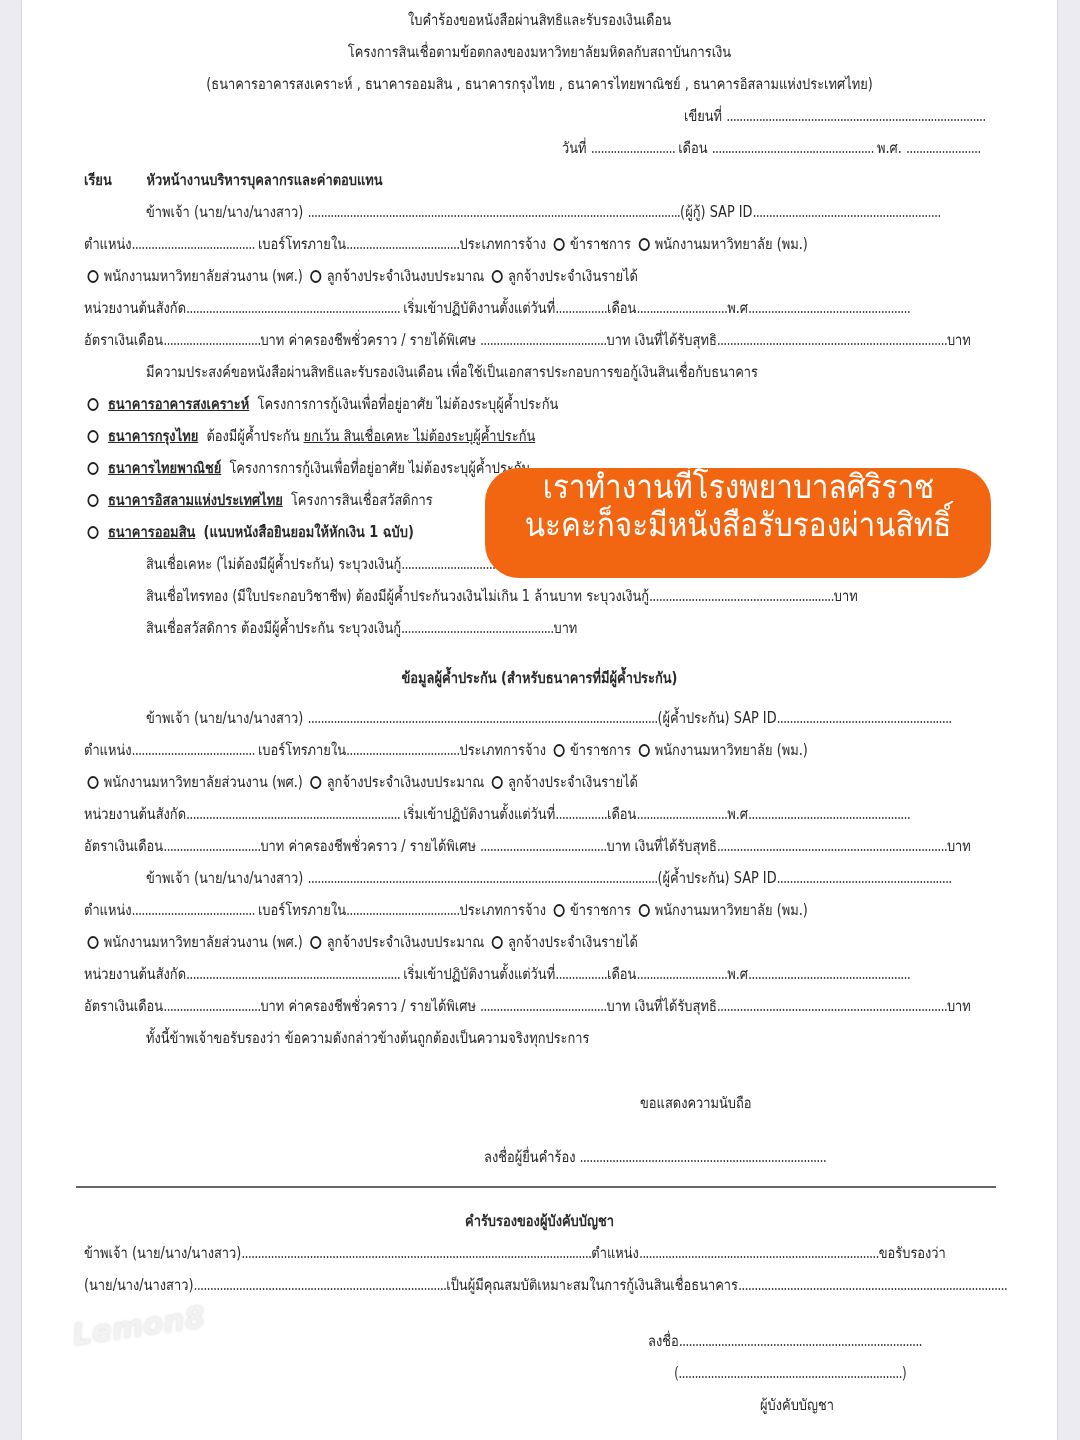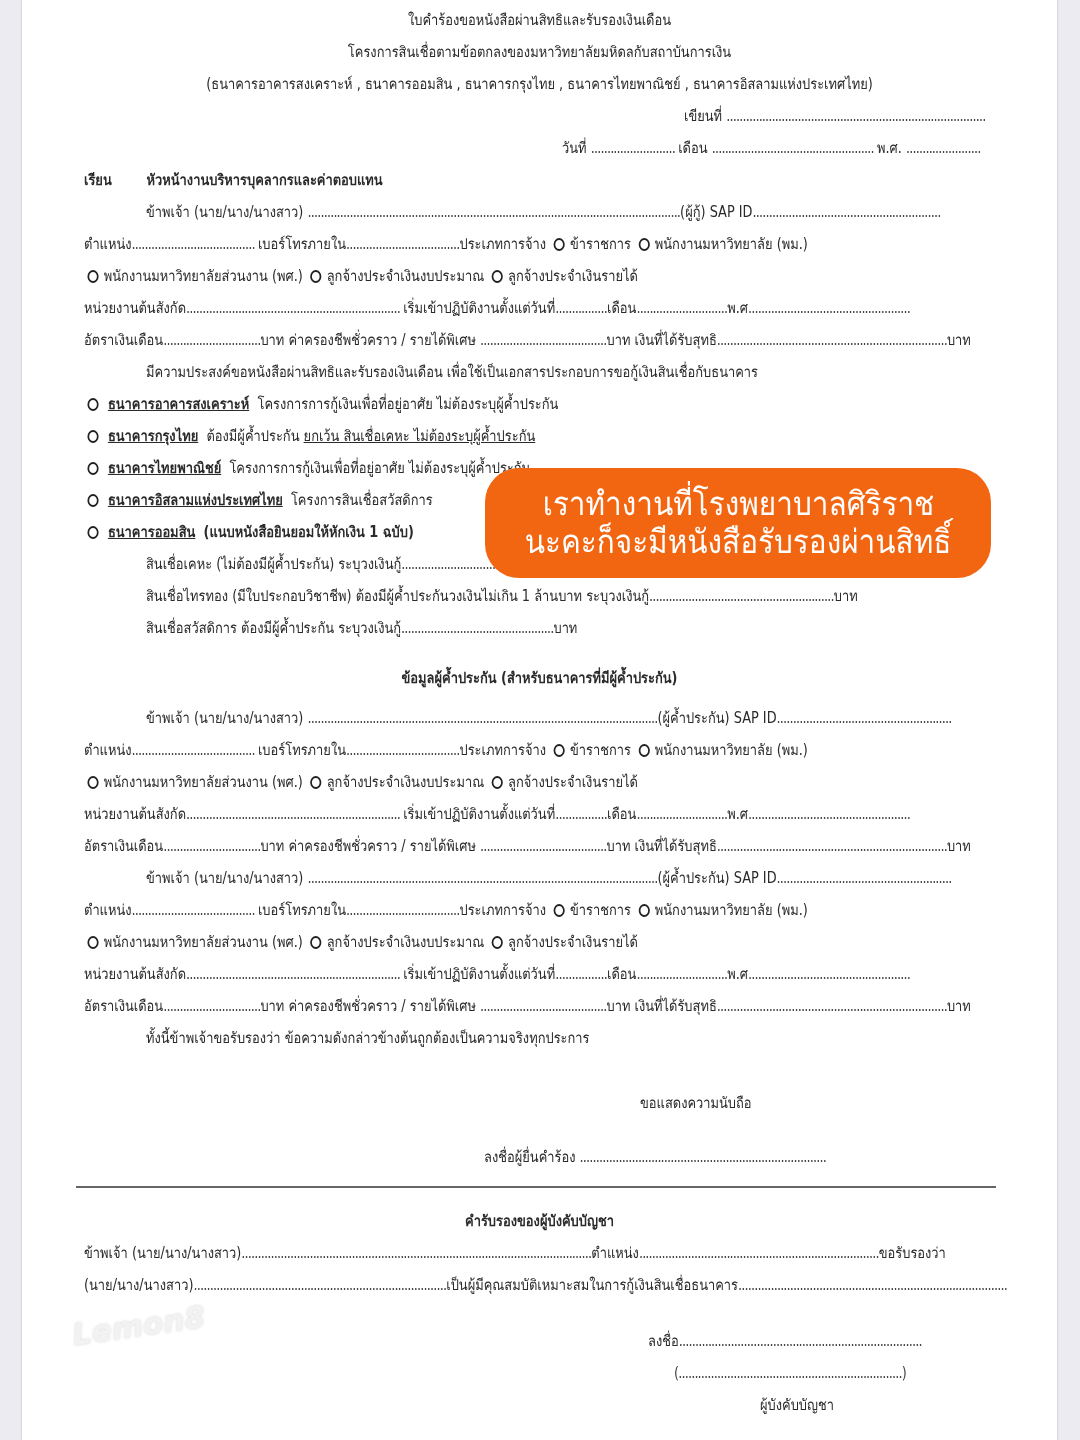--- a/index.html
+++ b/index.html
@@ -28,21 +28,21 @@
     display:inline-block; width:13px; height:13px; border:2.5px solid #222;
     border-radius:50%; vertical-align:-2px; margin:0 6px 0 4px; box-sizing:border-box;
   }
   .ul { text-decoration:underline; }
   .rule {
     position:absolute; left:54px; width:920px; top:1186px; height:2px; background:#666;
   }
   .overlay {
     position:absolute; left:485px; top:468px; width:506px; height:110px;
     background:#f26511; border-radius:34px;
-    display:flex; flex-direction:column; align-items:center; justify-content:center;
+    display:flex; flex-direction:column; align-items:center; 
     color:#fff; font-size:33px; line-height:38px; font-family:"DejaVu Sans",sans-serif;
   }
   .overlay span { display:block; transform:scaleX(0.9); white-space:nowrap; }
   .watermark {
     position:absolute; left:50px; top:1308px; font-size:30px; font-weight:bold;
     font-style:italic; color:#f2f2f2; text-shadow:0 0 3px #d8d8d8;
     transform:rotate(-8deg);
   }
 </style>
 </head>

